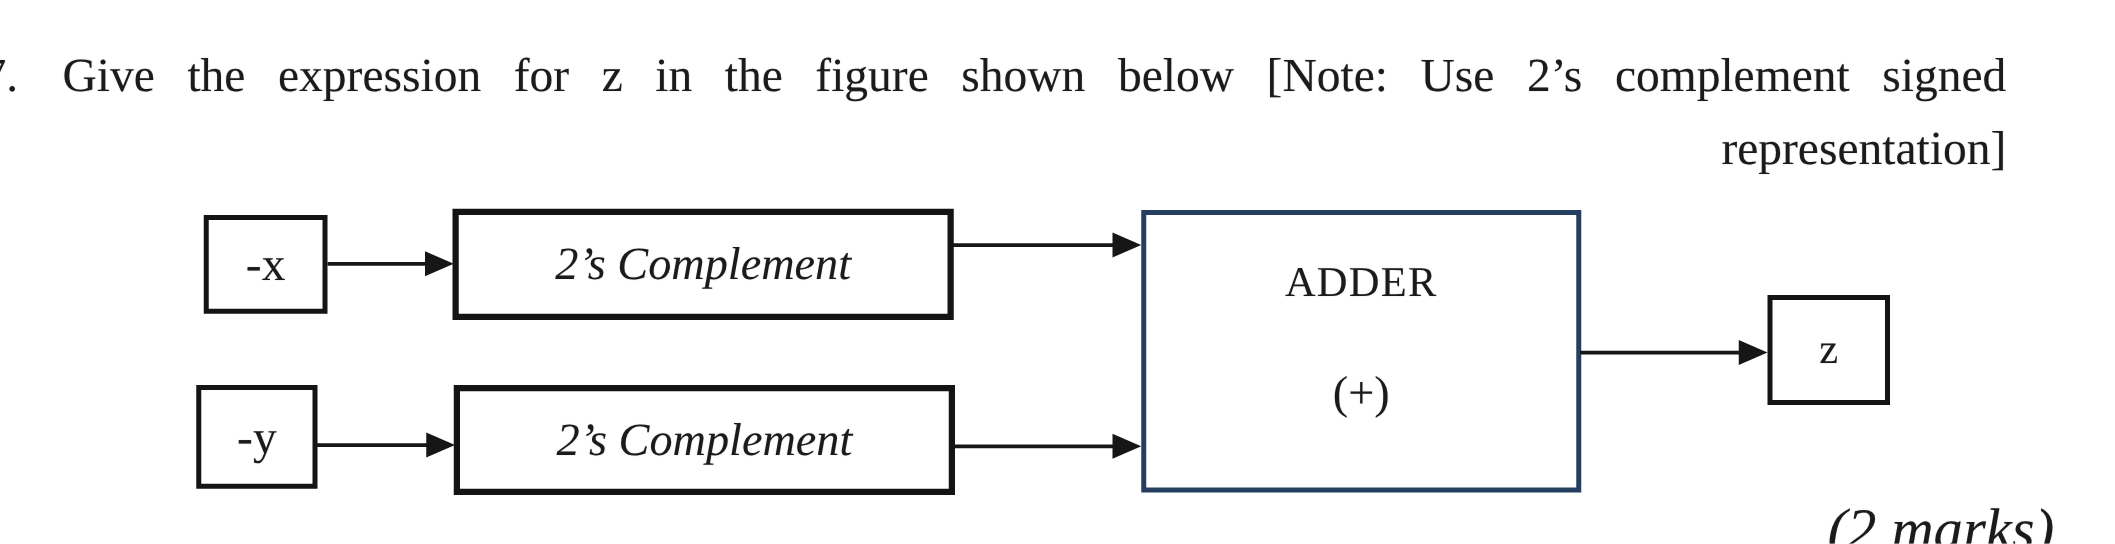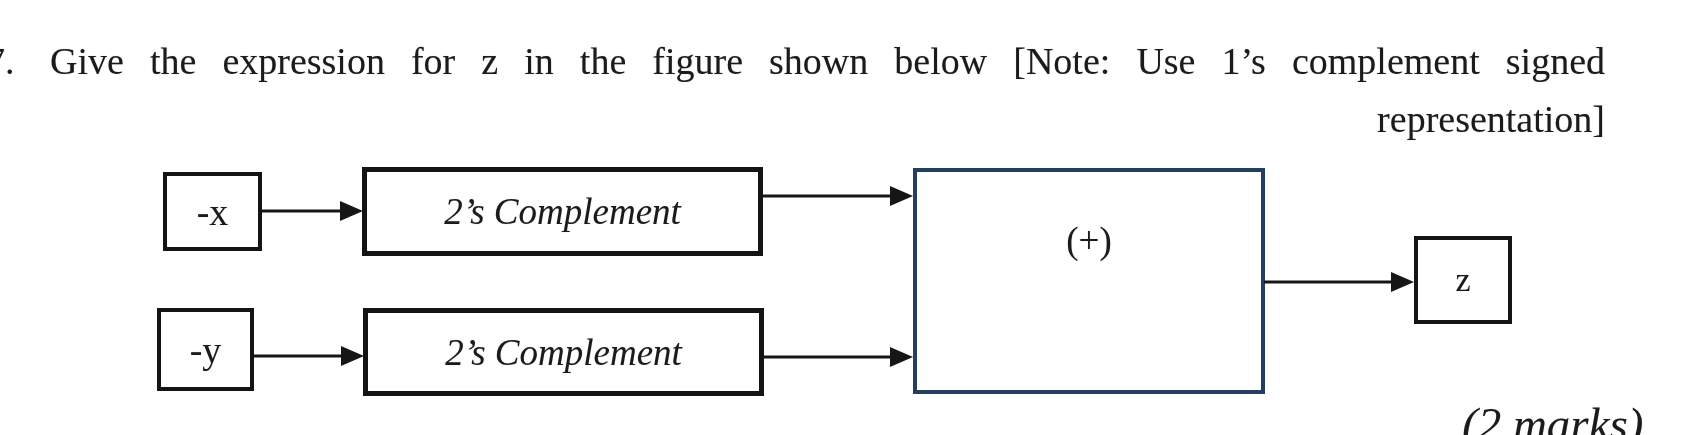--- a/index.html
+++ b/index.html
@@ -86,41 +86,42 @@
   }
 </style>
 </head>
 <body>
 
 <div id="page">
 
   <div class="q-number">7.</div>
 
   <div class="q-text">
-    <div class="q-line1">Give the expression for z in the figure shown below [Note: Use 1’s complement signed</div>
+    <div class="q-line1">Give the expression for z in the figure shown below [Note: Use 2’s complement signed</div>
     <div class="q-line2">representation]</div>
   </div>
 
   <div class="dbox" id="box-input-x">
     <span class="small-label">-x</span>
   </div>
 
   <div class="dbox" id="box-comp-top">
     <span class="comp-label">2’s Complement</span>
   </div>
 
   <div class="dbox" id="box-input-y">
     <span class="small-label">-y</span>
   </div>
 
   <div class="dbox" id="box-comp-bottom">
     <span class="comp-label">2’s Complement</span>
   </div>
 
   <div class="dbox" id="box-adder">
+    <span class="adder-title">ADDER</span>
     <span class="adder-symbol">(+)</span>
   </div>
 
   <div class="dbox" id="box-output-z">
     <span class="z-label">z</span>
   </div>
 
   <svg id="arrows" viewBox="0 0 1692 435" xmlns="http://www.w3.org/2000/svg">
 
     <line x1="262" y1="211" x2="342" y2="211" stroke="#161616" stroke-width="3"></line>

